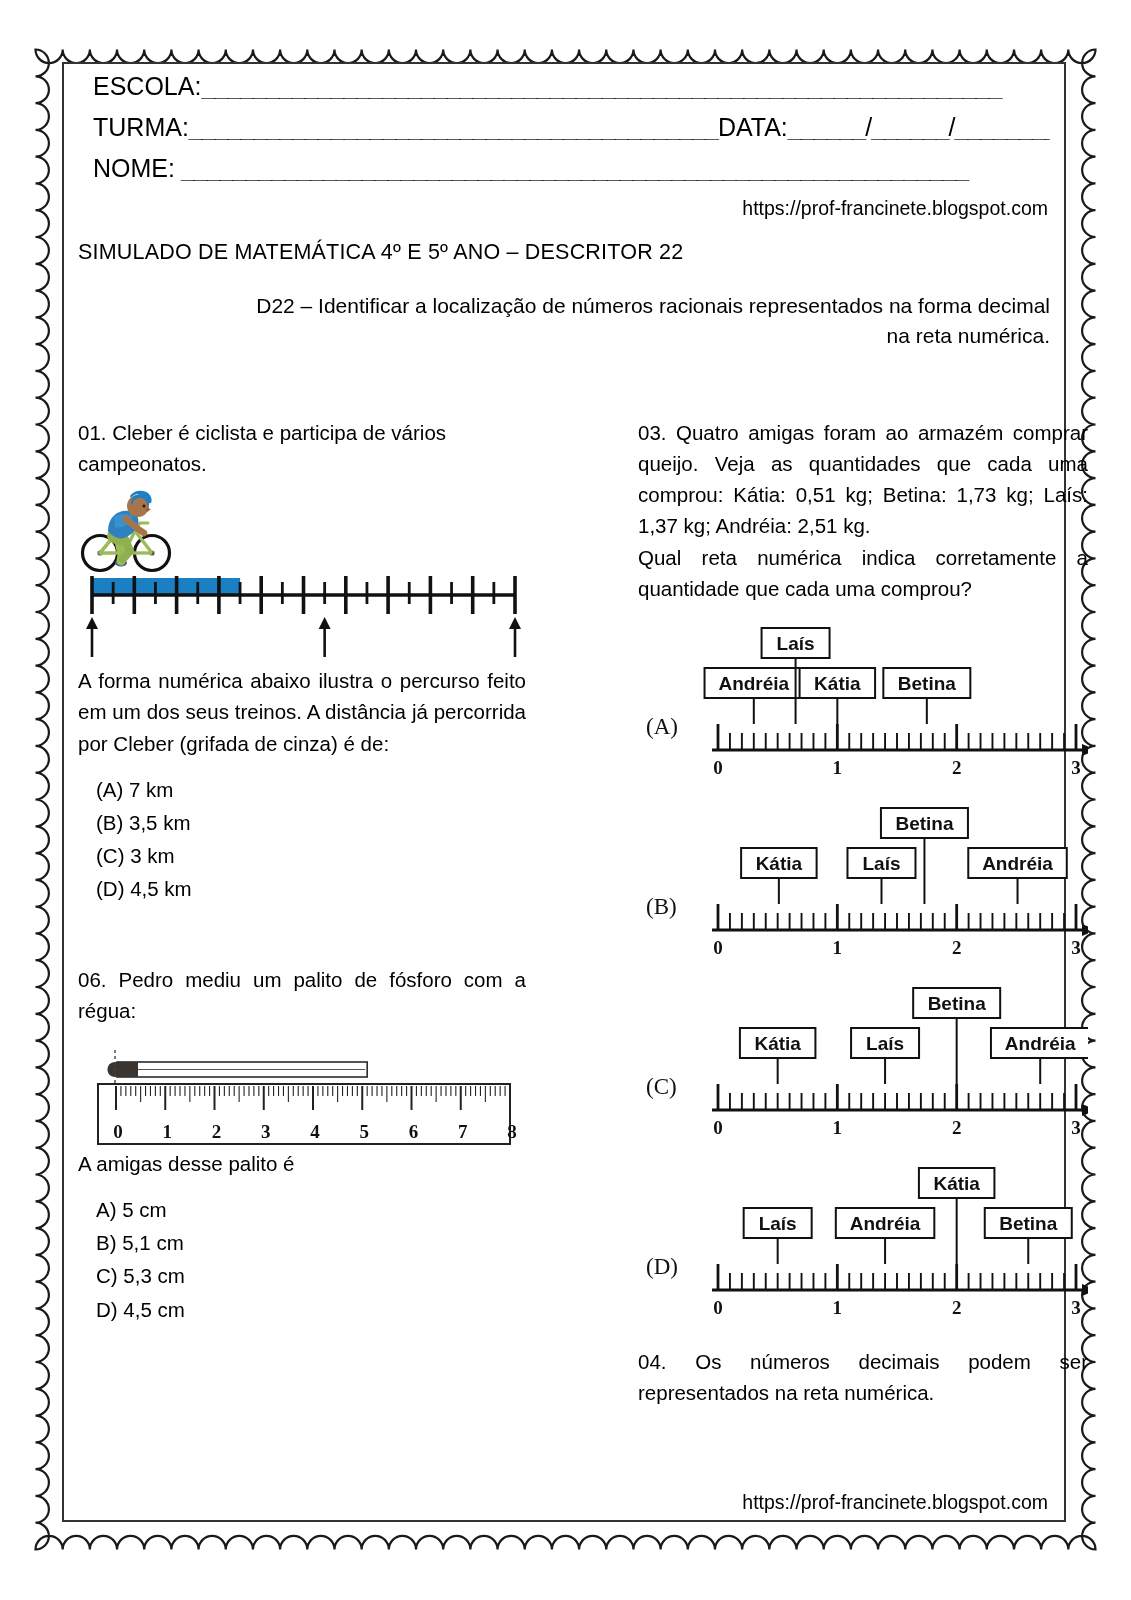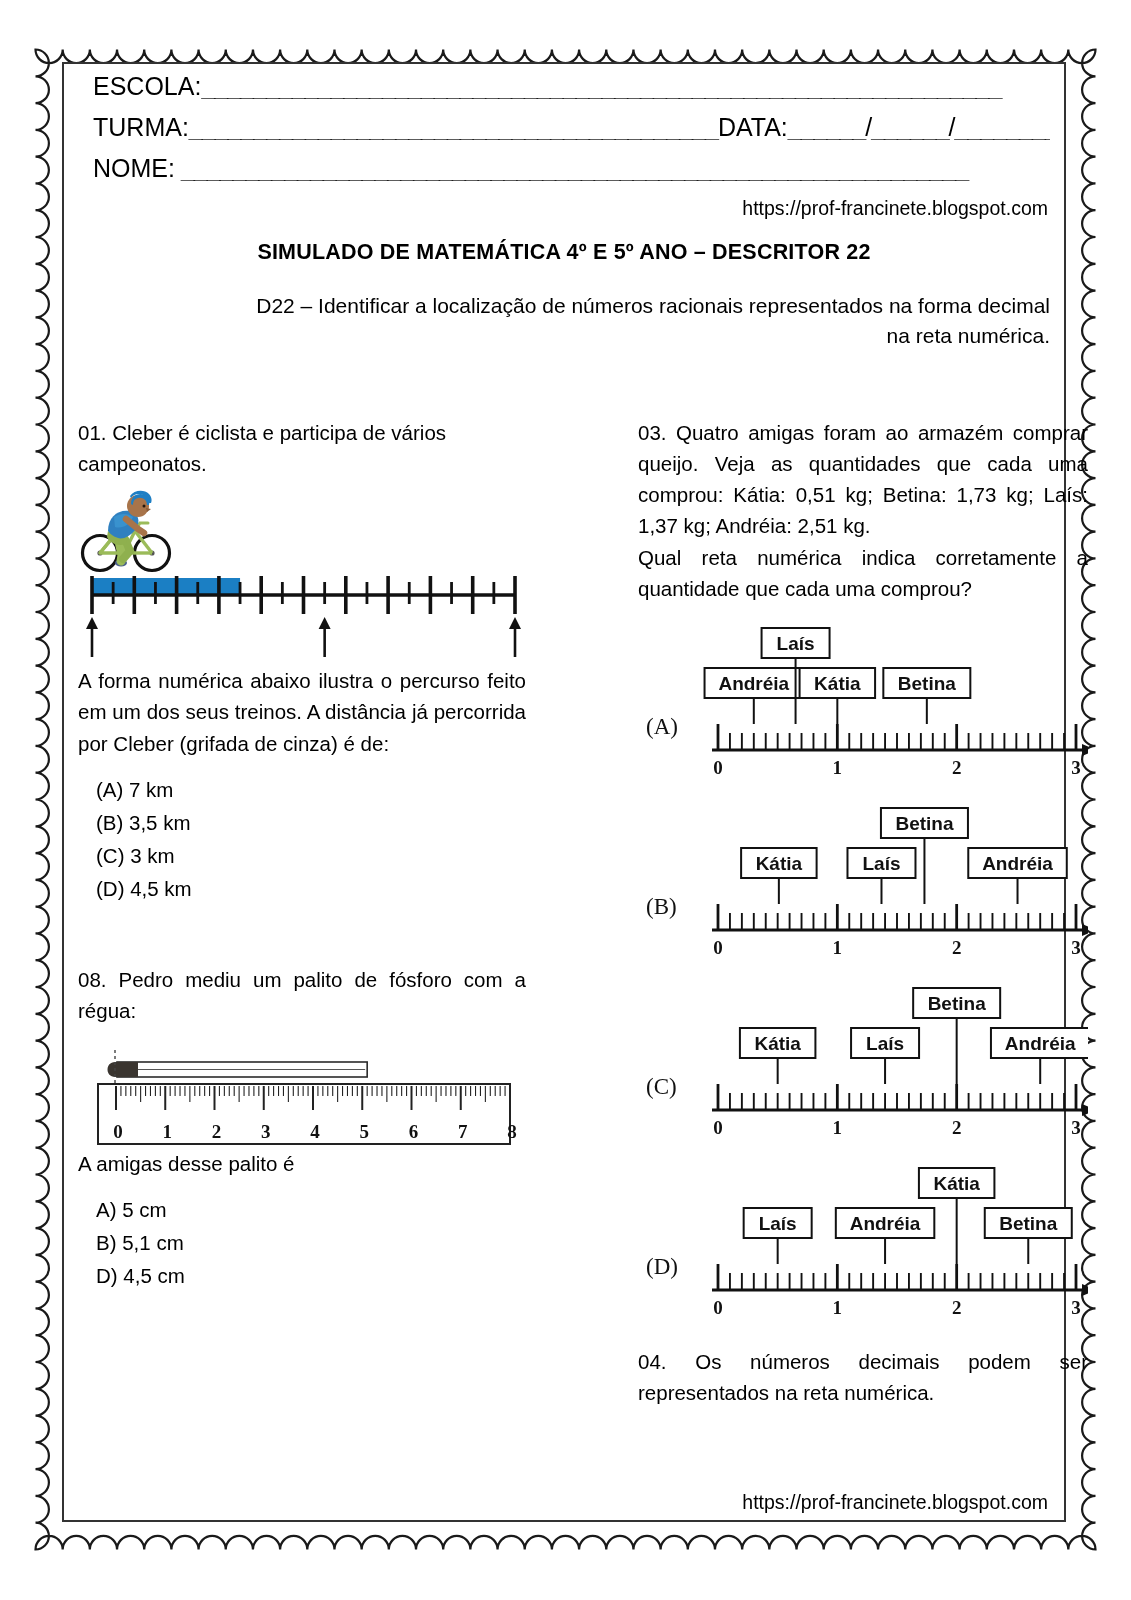--- a/index.html
+++ b/index.html
@@ -58,22 +58,22 @@
   .dash { letter-spacing: -1px; font-size: 25px; }
 
   .blog-top {
     text-align: right;
     font-size: 19.5px;
     margin-top: 2px;
     padding-right: 2px;
   }
 
   .exam-title {
-    text-align: center;
-    font-weight: bold;
+    text-align: left;
+    font-weight: normal;
     font-size: 21.5px;
     margin-top: 20px;
     letter-spacing: .2px;
   }
 
   .descriptor {
     margin-top: 26px;
     font-size: 21px;
     line-height: 1.45;
     text-align: right;
@@ -251,21 +251,21 @@
 
       <div class="opt-list">
         <div class="opt">(A) 7 km</div>
         <div class="opt">(B) 3,5 km</div>
         <div class="opt">(C) 3 km</div>
         <div class="opt">(D) 4,5 km</div>
       </div>
 
       <div style="height:58px"></div>
 
-      <div class="q-text">08. Pedro mediu um palito de fósforo com a régua:</div>
+      <div class="q-text">06. Pedro mediu um palito de fósforo com a régua:</div>
 
       <div class="fig-q2">
         <svg id="q2-svg" width="440" height="112" aria-hidden="true">
             <rect x="31" y="26" width="250.17499999999995" height="15" fill="#fff" stroke="#2b2b2b" stroke-width="1.6"></rect>
             <line x1="48" y1="33.5" x2="279.17499999999995" y2="33.5" stroke="#555" stroke-width="1"></line>
             <path d="M 29 26 L 52 26 L 52 41 L 29 41
                  C 19 41, 19 26, 29 26 Z" fill="#3a3530"></path>
             <line x1="29" y1="14" x2="29" y2="48" stroke="#444" stroke-width="1.4" stroke-dasharray="3,3"></line>
             <rect x="12" y="48" width="412" height="60" fill="#fff" stroke="#222" stroke-width="2"></rect>
             <line x1="30" y1="50" x2="30" y2="74" stroke="#222" stroke-width="2"></line>
@@ -359,20 +359,21 @@
             <text x="376.75" y="102" font-size="19" font-weight="bold" font-family="&quot;Liberation Serif&quot;, serif" fill="#111" text-anchor="middle">7</text>
             <text x="426" y="102" font-size="19" font-weight="bold" font-family="&quot;Liberation Serif&quot;, serif" fill="#111" text-anchor="middle">8</text>
           </svg>
       </div>
 
       <div class="q-text left-align">A amigas desse palito é</div>
 
       <div class="opt-list">
         <div class="opt">A) 5 cm</div>
         <div class="opt">B) 5,1 cm</div>
+        <div class="opt">C) 5,3 cm</div>
         <div class="opt">D) 4,5 cm</div>
       </div>
     </div>
 
     <div class="divider"></div>
 
     <div class="col col-right">
 
       <div class="q-text">03. Quatro amigas foram ao armazém comprar queijo. Veja as quantidades que cada uma comprou: Kátia: 0,51 kg; Betina: 1,73 kg; Laís: 1,37 kg; Andréia: 2,51 kg.</div>
       <div class="q-text">Qual reta numérica indica corretamente a quantidade que cada uma comprou?</div>

